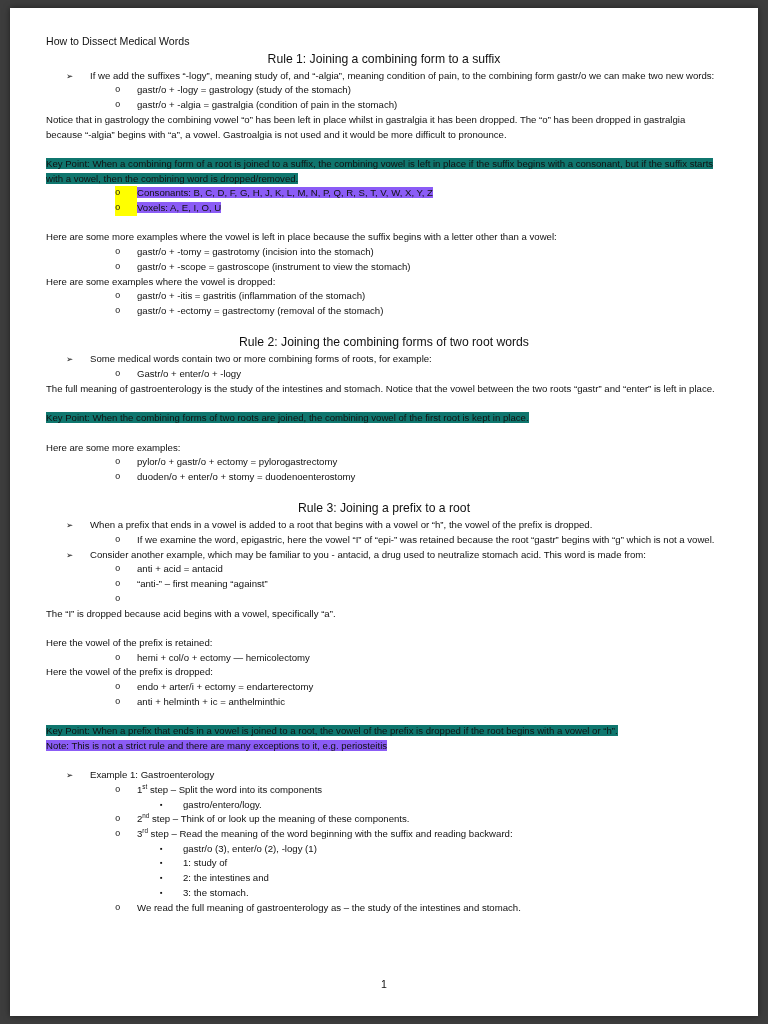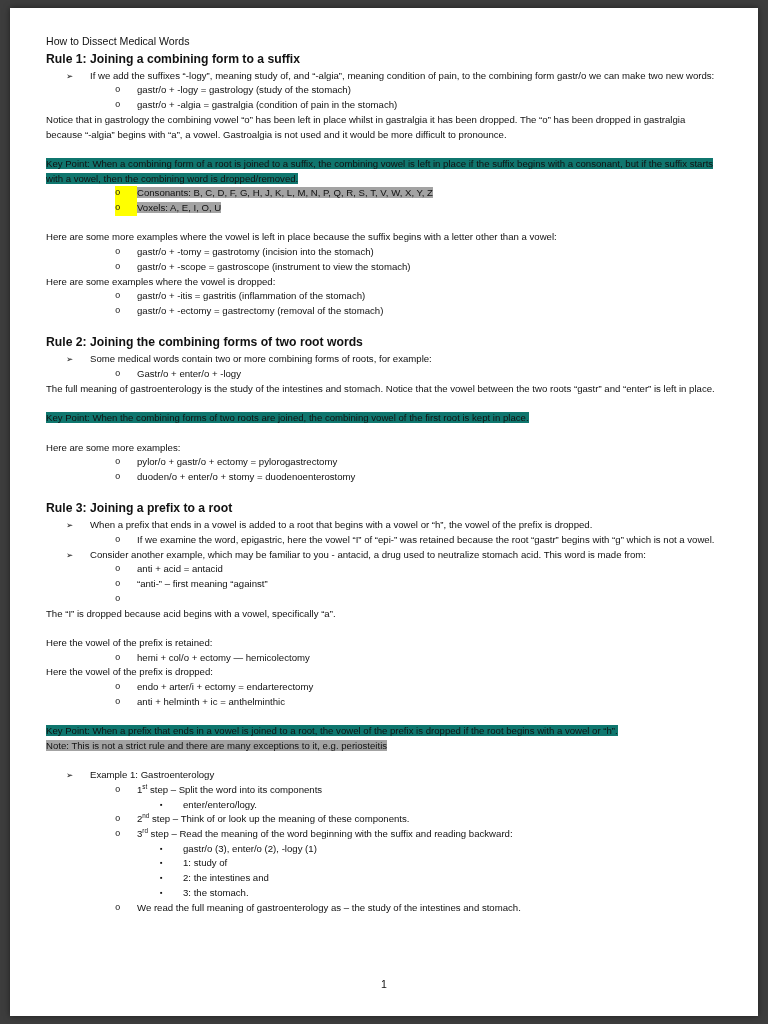--- a/index.html
+++ b/index.html
@@ -16,32 +16,32 @@
     padding: 26px 36px 0 36px;
     position: relative;
     box-shadow: 0 0 6px rgba(0,0,0,.5);
     color: #111;
   }
   .line { display: flex; font-size: 9.6px; line-height: 14.7px; }
   .line .txt { flex: 1 1 auto; min-width: 0; }
   .txt-in { display: inline; }
   .title .txt-in { font-size: 10.6px; }
   .h1 { line-height: 18px; }
-  .h1 .txt { font-weight: 700; }
+  .h1 .txt { text-align: center; font-weight: 400; }
   .h1 .txt-in { font-size: 12.2px; }
   .spacer { height: 14.7px; }
   .arrow { padding-left: 20px; }
   .arrow .marker { flex: 0 0 24px; font-size: 8.6px; }
   .o { padding-left: 69px; }
   .o .marker { flex: 0 0 22px; font-family: "Liberation Mono", monospace; font-size: 9px; }
   .sq { padding-left: 114px; }
   .sq .marker { flex: 0 0 23px; font-size: 7.5px; }
   .marker { color: #111; }
   .hl-cyan .txt-in { background: #0f766e; }
-  .hl-yellow .txt-in { background: #a3a3a3; }
+  .hl-yellow .txt-in { background: #8b5cf6; }
   .hl-yellow .marker { background: #ffff00; }
   sup { font-size: 6.3px; vertical-align: super; line-height: 0; }
   .page-number {
     position: absolute; bottom: 26px; left: 0; right: 0;
     text-align: center; font-size: 10.6px; color: #111;
   }
 </style>
 </head>
 <body>
 
@@ -195,21 +195,21 @@
         <div class="line arrow">
           <span class="marker">➢</span>
           <span class="txt"><span class="txt-in">Example 1: Gastroenterology</span></span>
         </div>
         <div class="line o">
           <span class="marker">o</span>
           <span class="txt"><span class="txt-in"><span>1</span><sup>st</sup><span> step – Split the word into its components</span></span></span>
         </div>
         <div class="line sq">
           <span class="marker">▪</span>
-          <span class="txt"><span class="txt-in">enter/entero/logy.</span></span>
+          <span class="txt"><span class="txt-in">gastro/entero/logy.</span></span>
         </div>
         <div class="line o">
           <span class="marker">o</span>
           <span class="txt"><span class="txt-in"><span>2</span><sup>nd</sup><span> step – Think of or look up the meaning of these components.</span></span></span>
         </div>
         <div class="line o">
           <span class="marker">o</span>
           <span class="txt"><span class="txt-in"><span>3</span><sup>rd</sup><span> step – Read the meaning of the word beginning with the suffix and reading backward:</span></span></span>
         </div>
         <div class="line sq">

